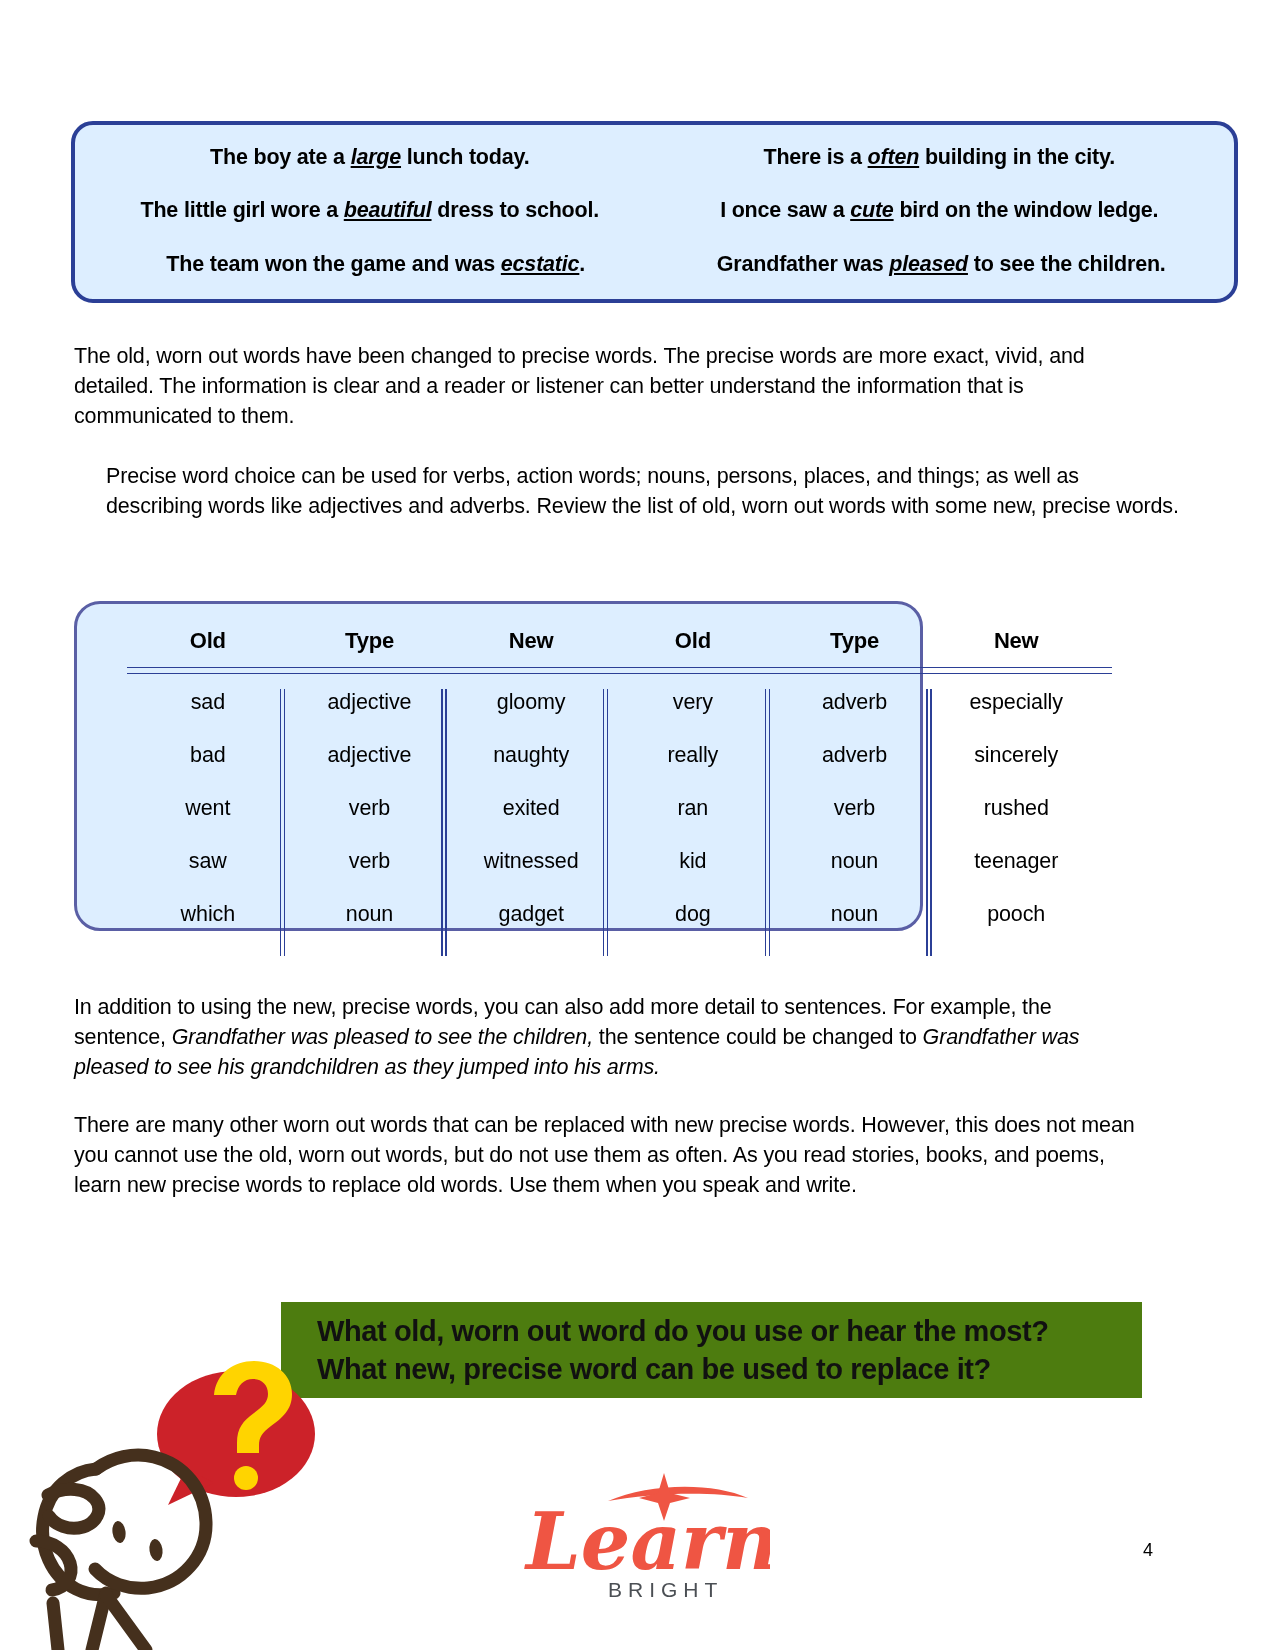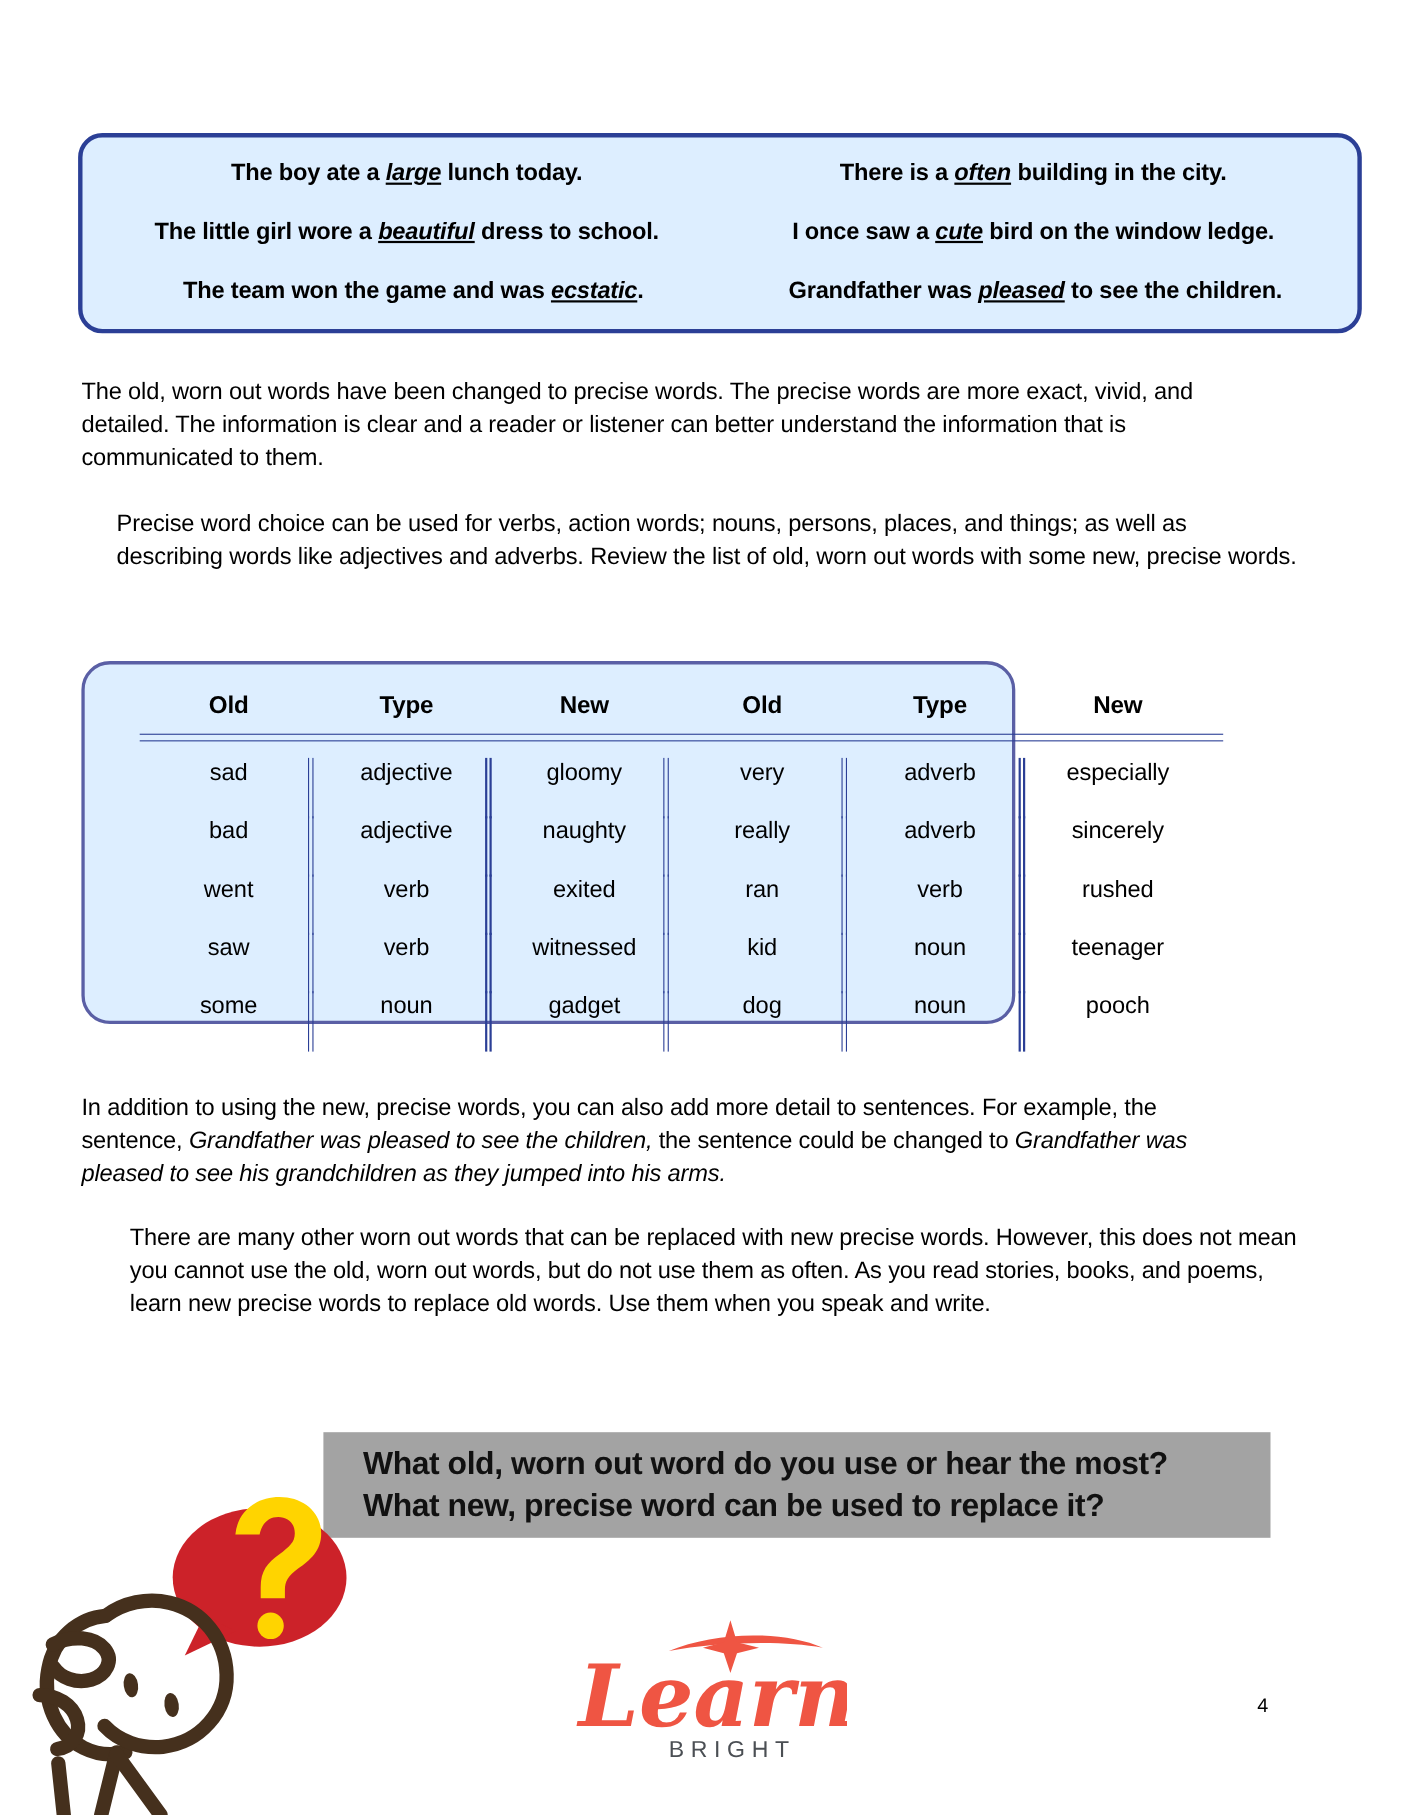--- a/index.html
+++ b/index.html
@@ -79,21 +79,21 @@
     width: 1075px;
     font-size: 21.5px;
     line-height: 30px;
     letter-spacing: -0.15px;
     text-align: left;
   }
   .para i { font-style: italic; }
   #para-1 { top: 341px; }
   #para-2 { top: 461px; margin-left: 32px; }
   #para-3 { top: 992px; }
-  #para-4 { top: 1110px; margin-left: 44px; }
+  #para-4 { top: 1110px; }
 
   
   .word-table-box {
     position: absolute;
     left: 74px;
     top: 601px;
     width: 849px;
     height: 330px;
     background: #ddeeff;
     border: 3px solid #5a5fa5;
@@ -151,25 +151,25 @@
     height: 55px;
     width: 1.4px;
     background: #2b3f96;
   }
   .wt-row .cell + .cell::before { left: -9px; }
   .wt-row .cell + .cell::after  { left: -5px; }
 
   
   .callout-yellow {
     position: absolute;
-    left: 294px;
+    left: 281px;
     top: 1302px;
     width: 861px;
     height: 96px;
-    background: #a3a3a3;
+    background: #4d7c0f;
   }
   .callout-text {
     position: absolute;
     left: 36px;
     top: 10px;
     font-size: 29px;
     font-weight: bold;
     line-height: 38px;
     letter-spacing: -0.4px;
     color: #111111;
@@ -278,21 +278,21 @@
         <div class="wt-row">
           <div class="cell">saw</div>
           <div class="cell">verb</div>
           <div class="cell">witnessed</div>
           <div class="cell">kid</div>
           <div class="cell">noun</div>
           <div class="cell">teenager</div>
         </div>
 
         <div class="wt-row">
-          <div class="cell">some</div>
+          <div class="cell">which</div>
           <div class="cell">noun</div>
           <div class="cell">gadget</div>
           <div class="cell">dog</div>
           <div class="cell">noun</div>
           <div class="cell">pooch</div>
         </div>
 
       </div>
     </div>
   </div>

